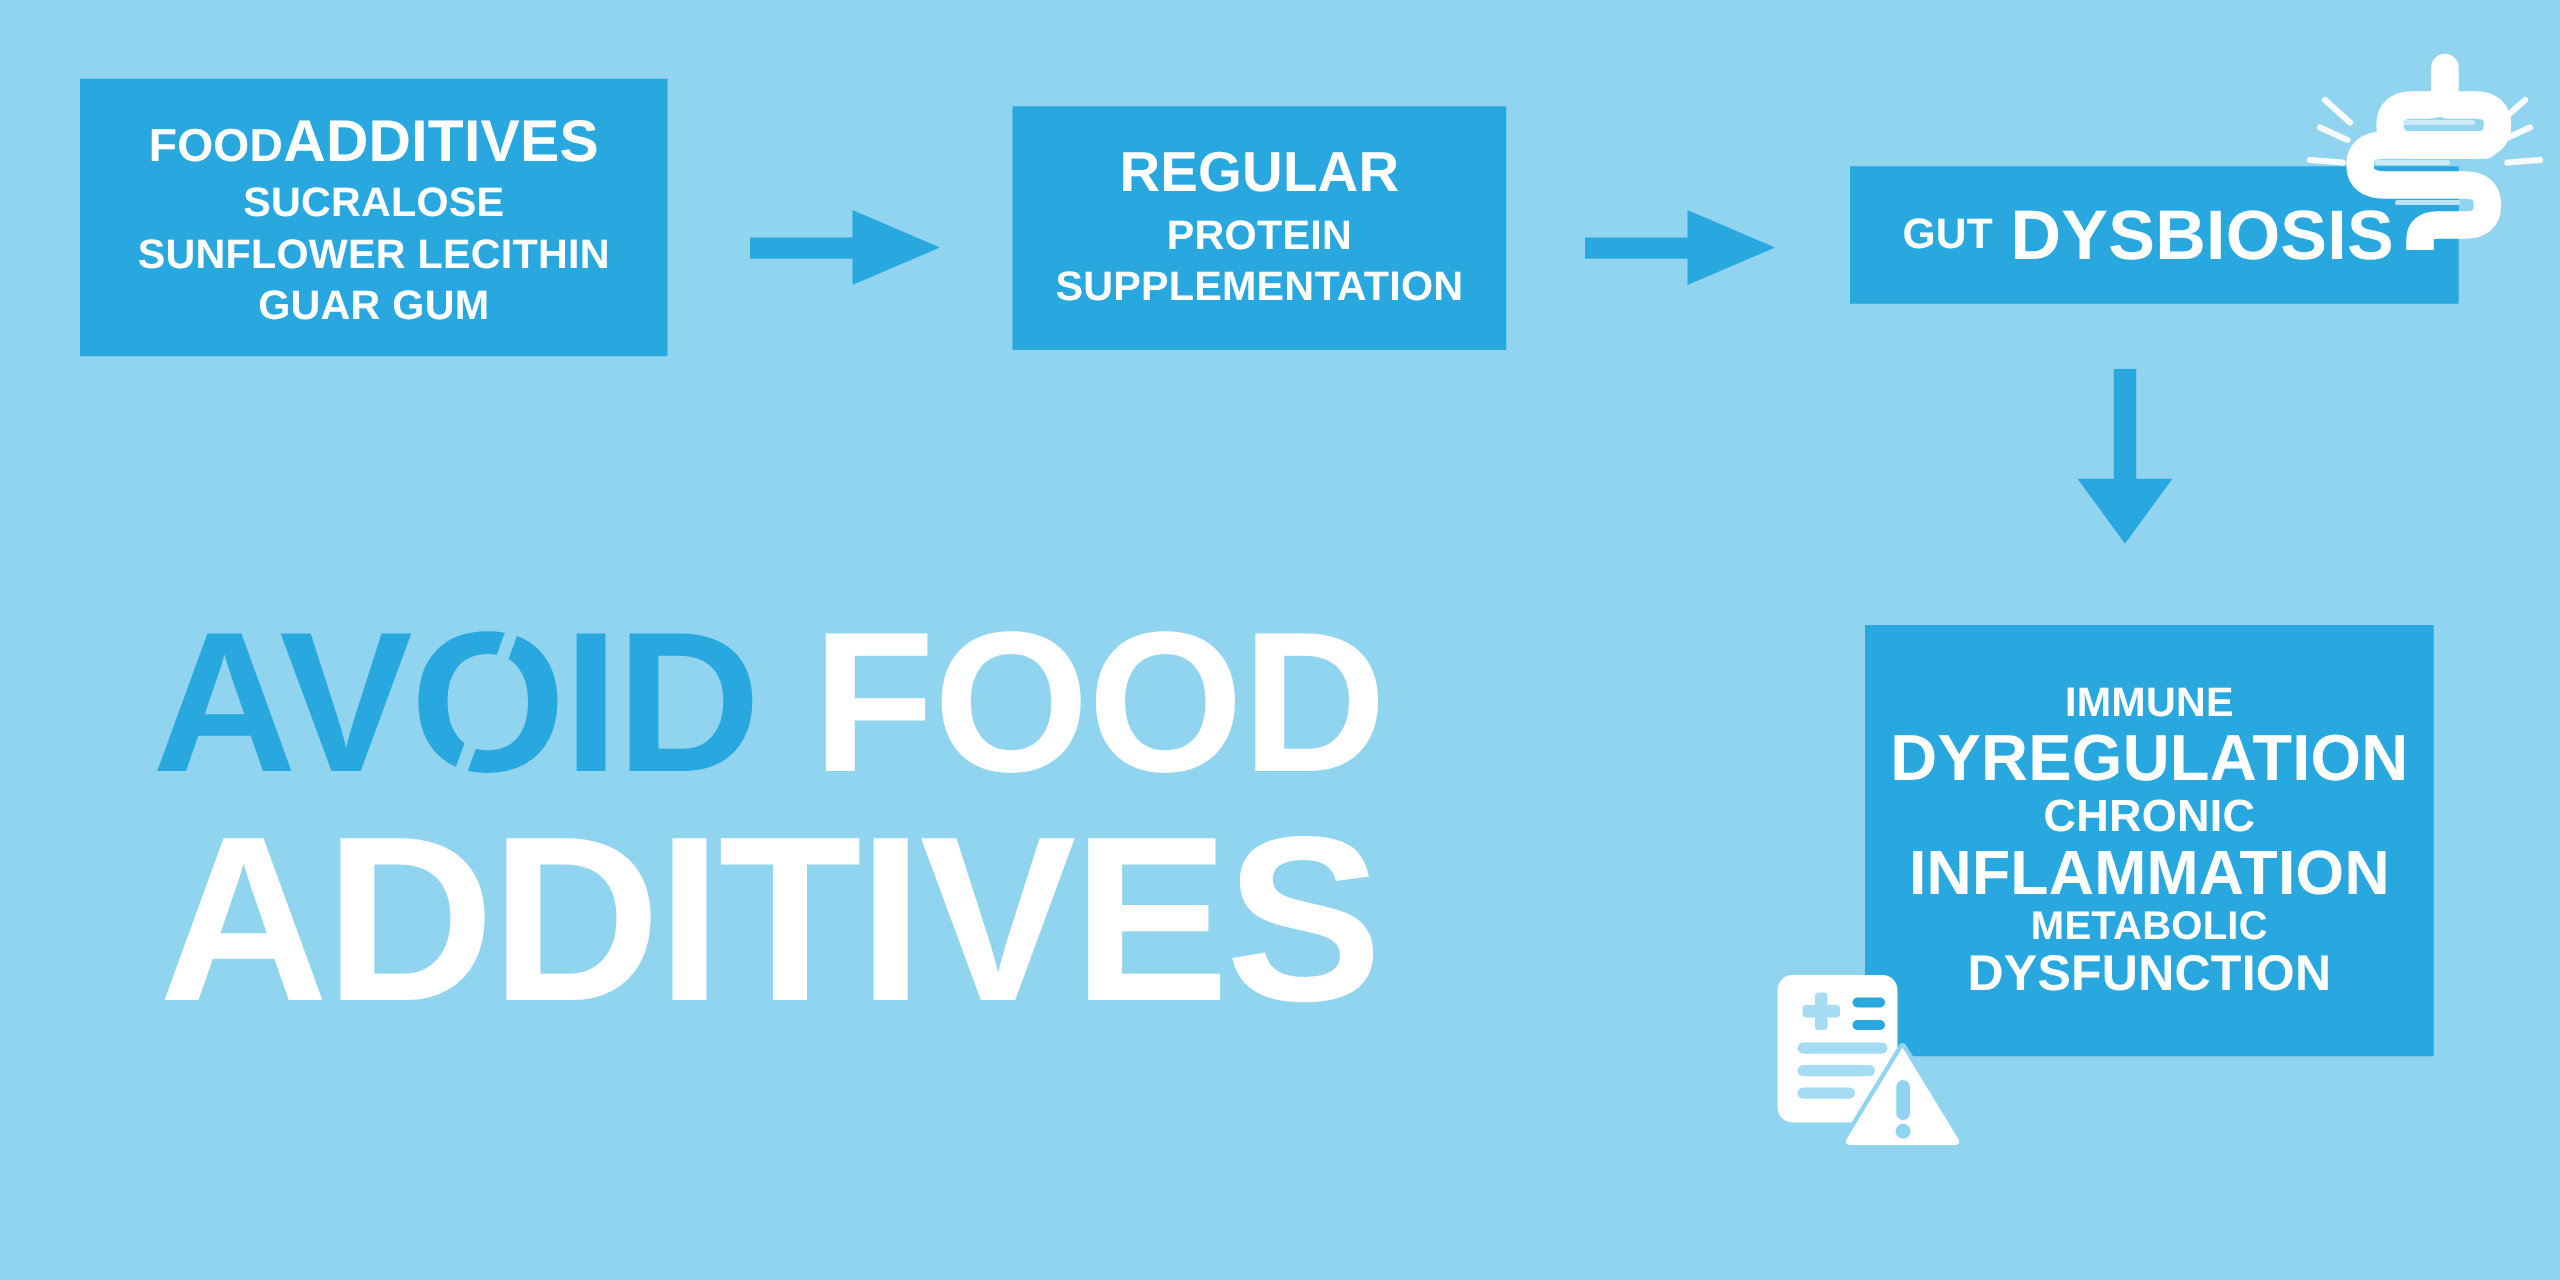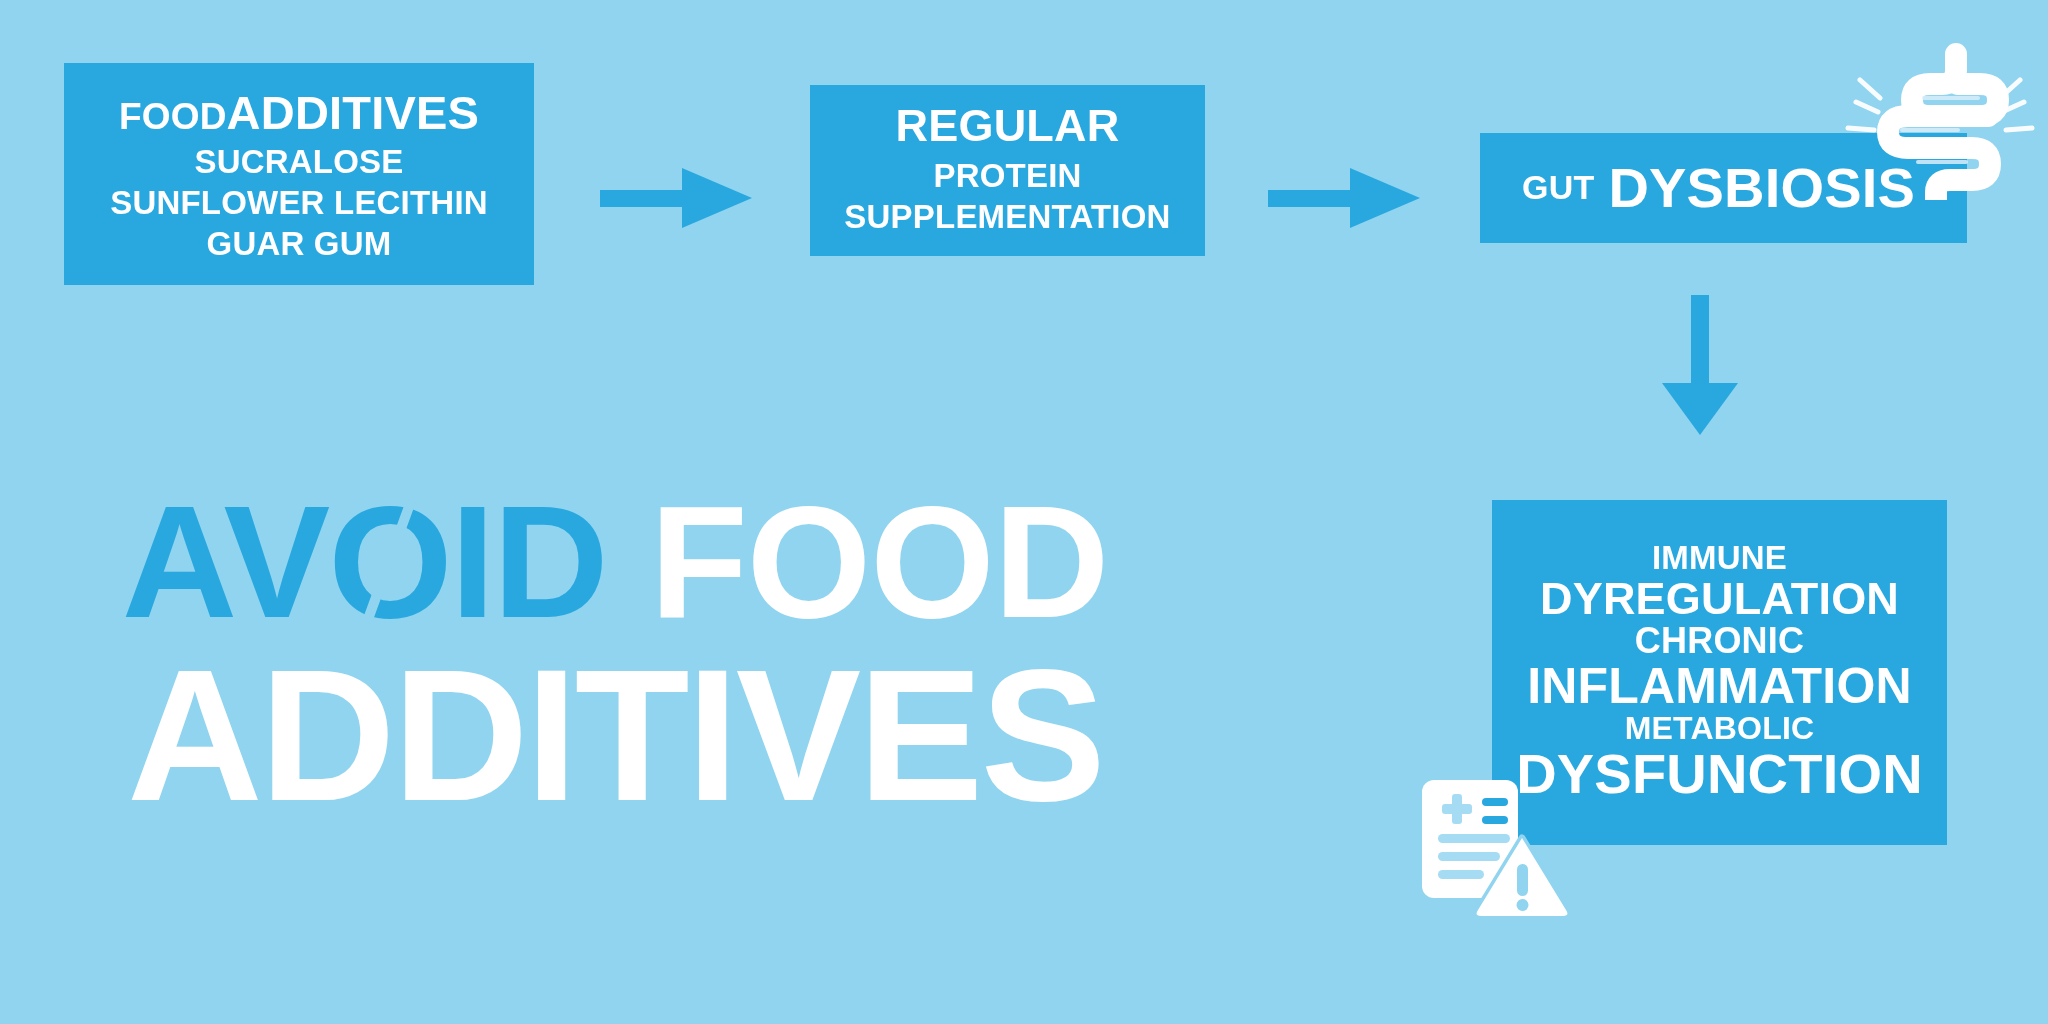--- a/index.html
+++ b/index.html
@@ -35,46 +35,46 @@
     left:64px; top:63px; width:470px; height:222px;
     padding-top:6px;
   }
   #box-additives .line1 { display:block; white-space:nowrap; margin-bottom:4px; }
   #box-additives .t-sm  { font-size:37px; font-weight:bold; }
   #box-additives .t-lg  { font-size:47px; font-weight:bold; }
   #box-additives .sub   { font-size:33px; font-weight:bold; display:block; white-space:nowrap; line-height:1.24; }
 
   
   #box-protein {
-    left:810px; top:85px; width:395px; height:171px;
+    left:810px; top:85px; width:395px; height:195px;
   }
   #box-protein .t-lg  { font-size:45px; display:block; margin-bottom:5px; }
   #box-protein .t-md  { font-size:33px; display:block; line-height:1.25; white-space:nowrap; }
 
   
   #box-dysbiosis {
     left:1480px; top:133px; width:487px; height:110px;
     flex-direction:row; justify-content:flex-start;
     padding-left:42px;
     align-items:center;
   }
   #box-dysbiosis .t-sm { font-size:34px; }
   #box-dysbiosis .t-lg { font-size:56px; margin-left:14px; }
 
   
   #box-outcomes {
     left:1492px; top:500px; width:455px; height:345px;
     justify-content:center;
   }
   #box-outcomes .o1 { font-size:33px; display:block; }
-  #box-outcomes .o2 { font-size:45px; display:block; line-height:1.05; }
+  #box-outcomes .o2 { font-size:52px; display:block; line-height:1.05; }
   #box-outcomes .o3 { font-size:36px; display:block; }
   #box-outcomes .o4 { font-size:50px; display:block; line-height:1.05; }
   #box-outcomes .o5 { font-size:32px; display:block; }
-  #box-outcomes .o6 { font-size:56px; display:block; line-height:1.05; }
+  #box-outcomes .o6 { font-size:40px; display:block; line-height:1.05; }
 
   
   .arrow-h { position:absolute; }
   #arrow-1 { left:600px; top:160px; }
   #arrow-2 { left:1268px; top:160px; }
   #arrow-down { position:absolute; left:1650px; top:295px; }
 
   
   #headline {
     position:absolute;

